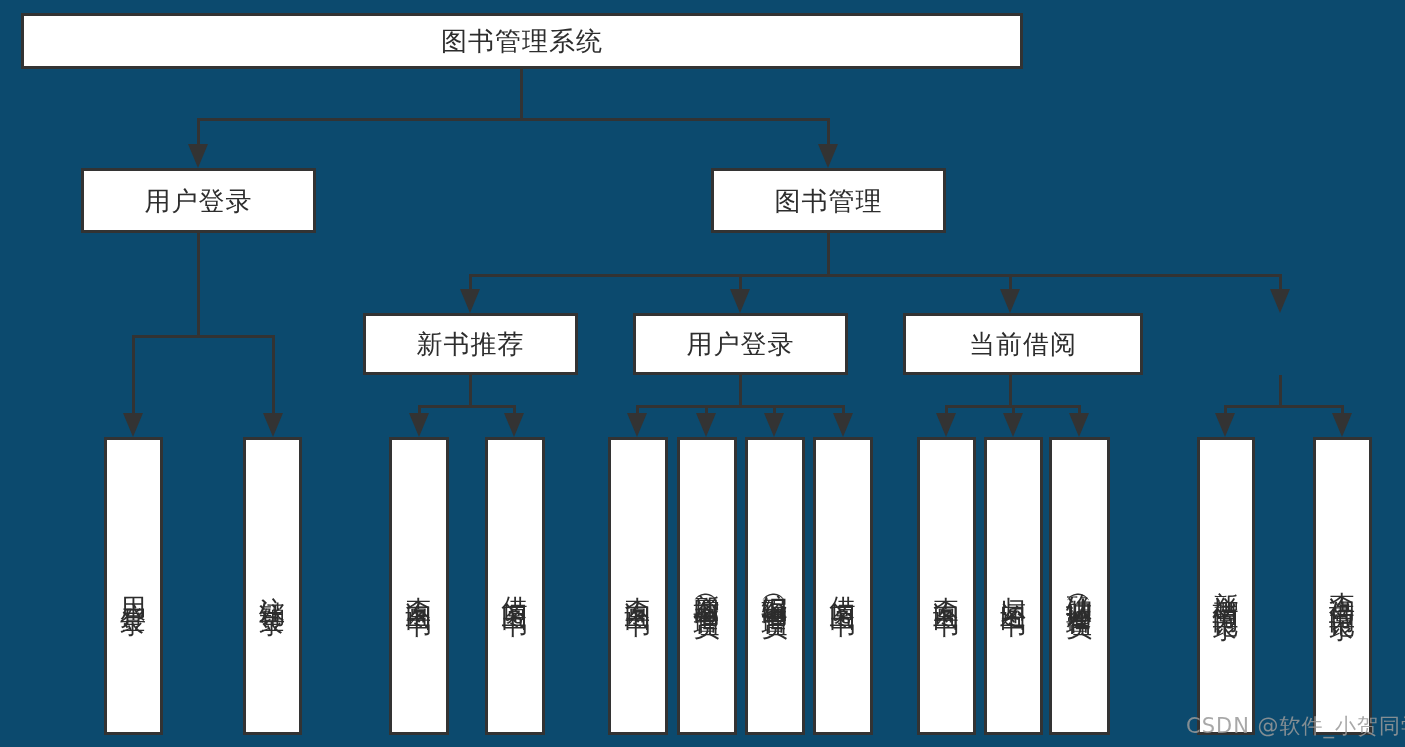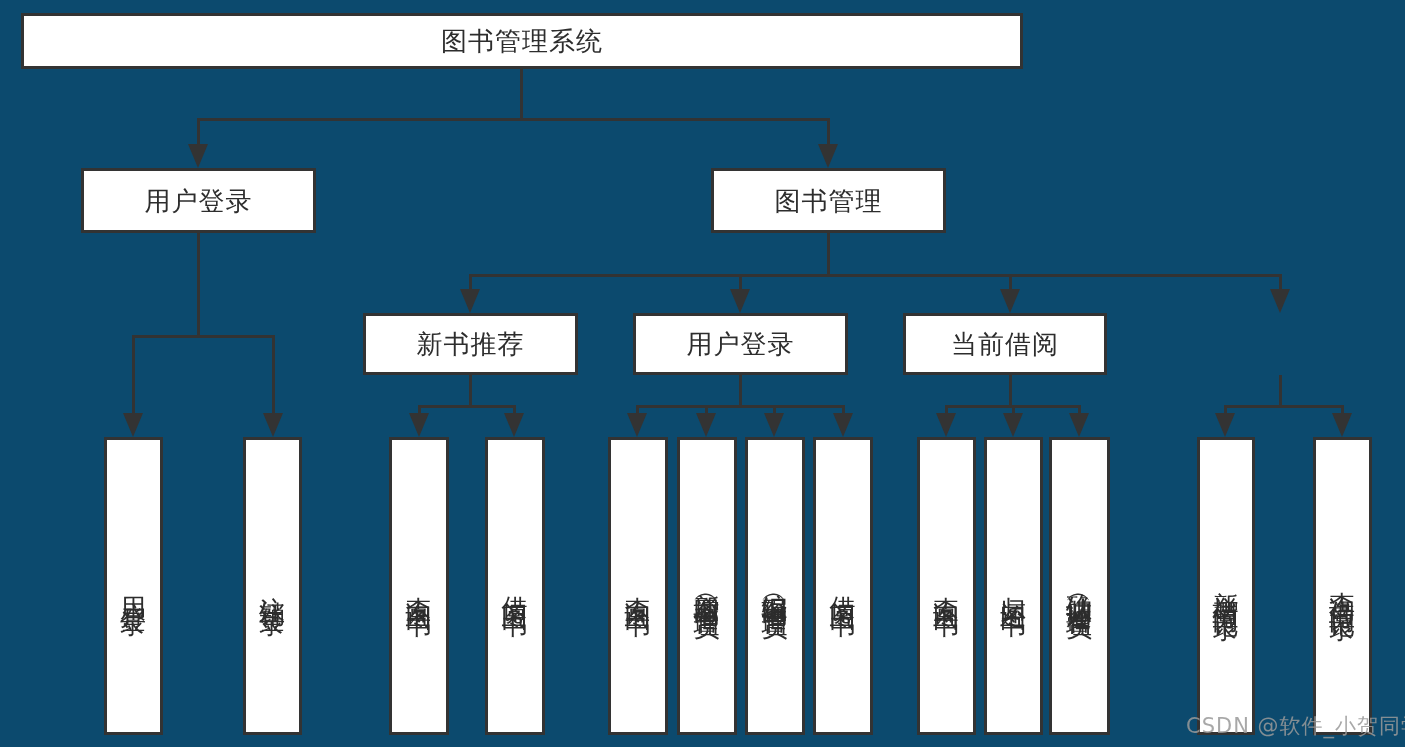--- a/index.html
+++ b/index.html
@@ -82,21 +82,21 @@
   <div class="arrow" style="left:460px; top:289px"></div>
   <div class="vline" style="left:739px; top:274px; height:18px"></div>
   <div class="arrow" style="left:730px; top:289px"></div>
   <div class="vline" style="left:1009px; top:274px; height:18px"></div>
   <div class="arrow" style="left:1000px; top:289px"></div>
   <div class="vline" style="left:1279px; top:274px; height:18px"></div>
   <div class="arrow" style="left:1270px; top:289px"></div>
 
   <div class="box" style="left:363px; top:313px; width:215px; height:62px">新书推荐</div>
   <div class="box" style="left:633px; top:313px; width:215px; height:62px">用户登录</div>
-  <div class="box" style="left:903px; top:313px; width:204px; height:62px">当前借阅</div>
+  <div class="box" style="left:903px; top:313px; width:240px; height:62px">当前借阅</div>
 
   <div class="vline" style="left:469px; top:375px; height:33px"></div>
   <div class="hline" style="left:418px; top:405px; width:98px"></div>
   <div class="vline" style="left:418px; top:405px; height:12px"></div>
   <div class="arrow" style="left:409px; top:413px"></div>
   <div class="vline" style="left:513px; top:405px; height:12px"></div>
   <div class="arrow" style="left:504px; top:413px"></div>
 
   <div class="vline" style="left:739px; top:375px; height:33px"></div>
   <div class="hline" style="left:636px; top:405px; width:209px"></div>

